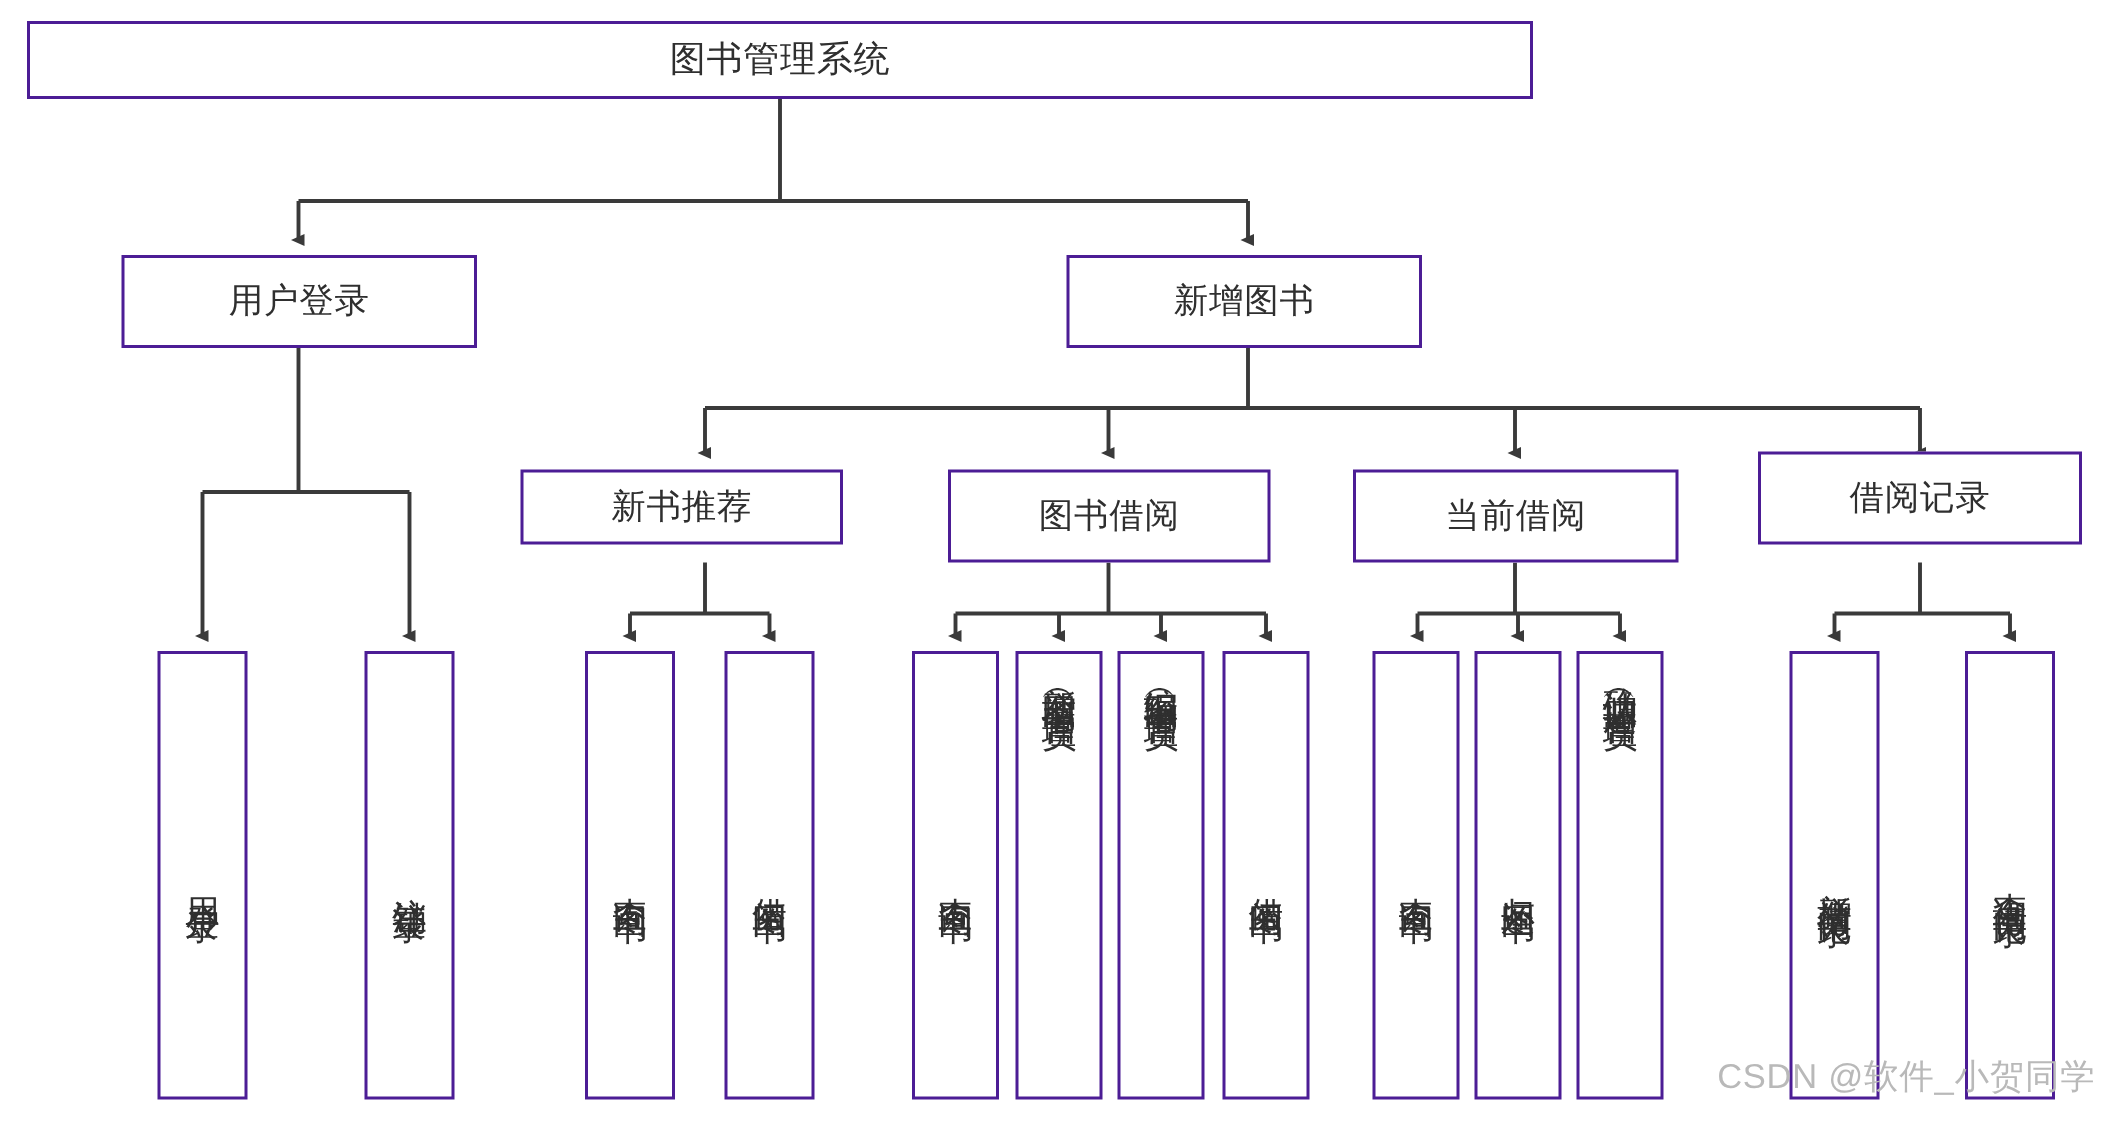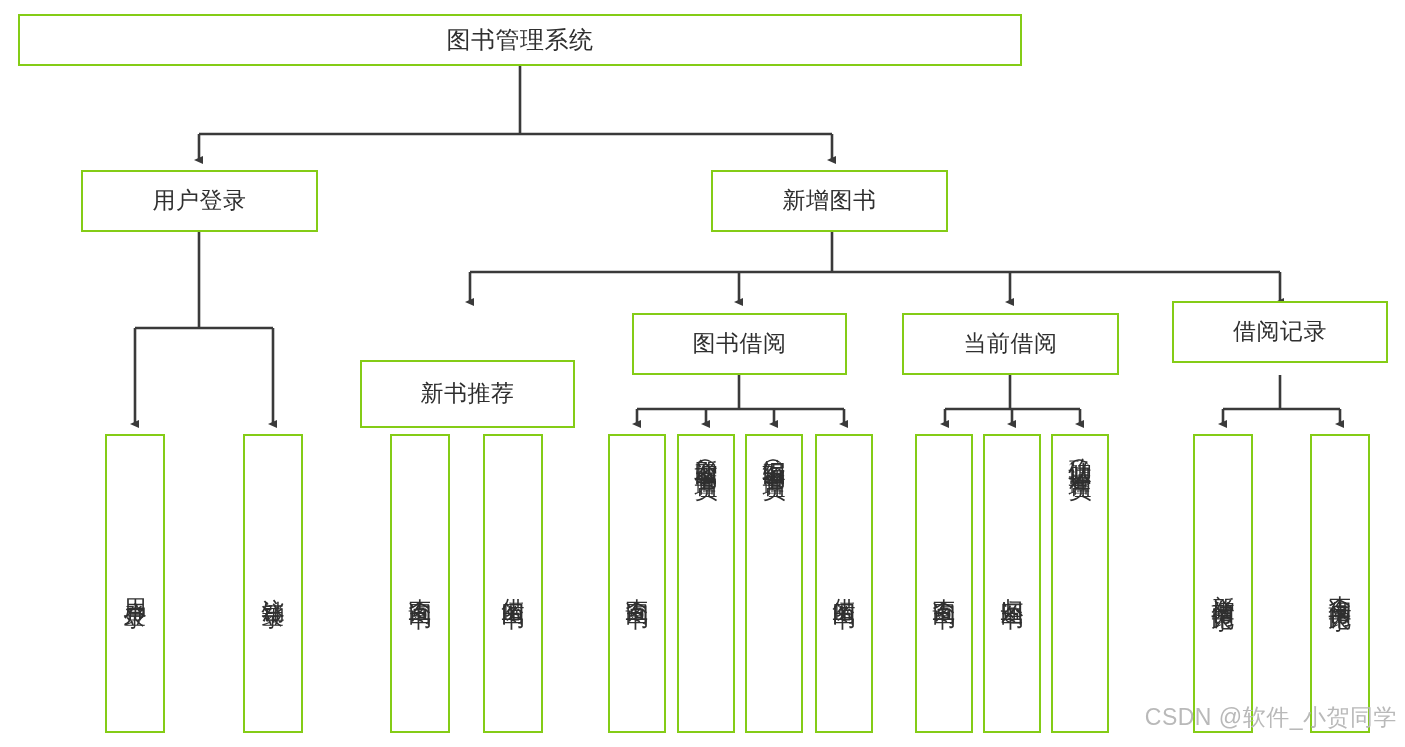--- a/index.html
+++ b/index.html
@@ -22,21 +22,21 @@
     left: 0;
     top: 0;
     width: 1405px;
     height: 747px;
     pointer-events: none;
   }
   .node {
     position: absolute;
     box-sizing: border-box;
     background: #ffffff;
-    border: 2px solid #84cc16;
+    border: 2px solid #4c1d95;
     color: #2b2b2b;
     display: flex;
     align-items: center;
     justify-content: center;
     z-index: 2;
   }
   .node .label {
     display: block;
     text-align: center;
     line-height: 1.12;
@@ -135,21 +135,21 @@
     <span class="label">图书管理系统</span>
   </div>
 
   <div class="node horiz" style="left:81px; top:170px; width:237px; height:62px;">
     <span class="label">用户登录</span>
   </div>
   <div class="node horiz" style="left:711px; top:170px; width:237px; height:62px;">
     <span class="label">新增图书</span>
   </div>
 
-  <div class="node horiz" style="left:360px; top:313px; width:215px; height:68px;margin-top:47px;">
+  <div class="node horiz" style="left:347px; top:313px; width:215px; height:50px;">
     <span class="label">新书推荐</span>
   </div>
   <div class="node horiz" style="left:632px; top:313px; width:215px; height:62px;">
     <span class="label">图书借阅</span>
   </div>
   <div class="node horiz" style="left:902px; top:313px; width:217px; height:62px;">
     <span class="label">当前借阅</span>
   </div>
   <div class="node horiz" style="left:1172px; top:301px; width:216px; height:62px;">
     <span class="label">借阅记录</span>

